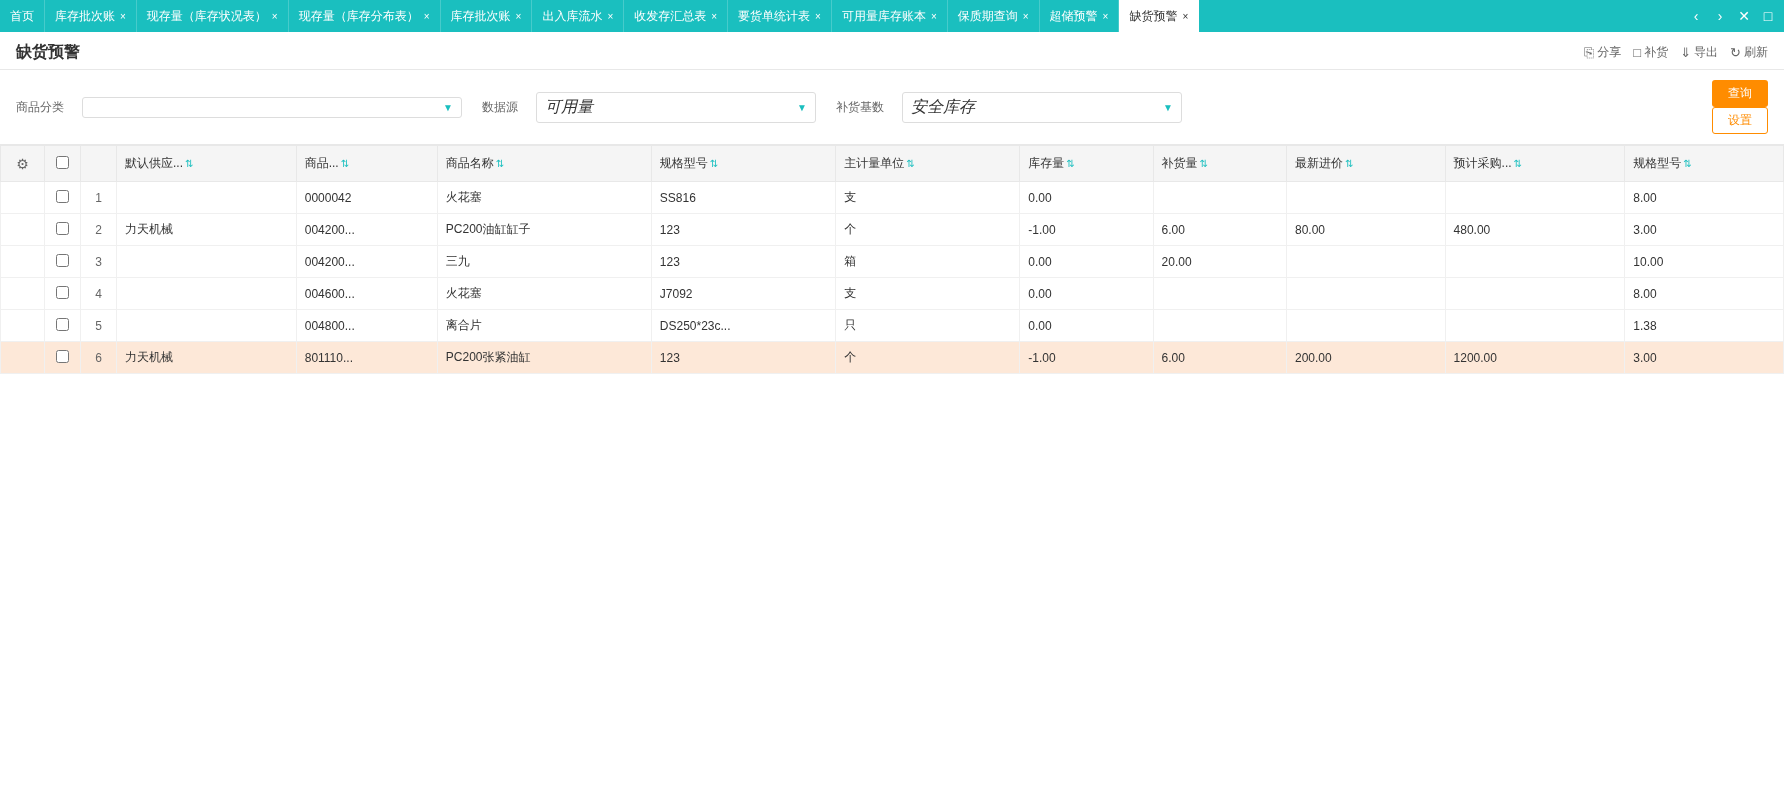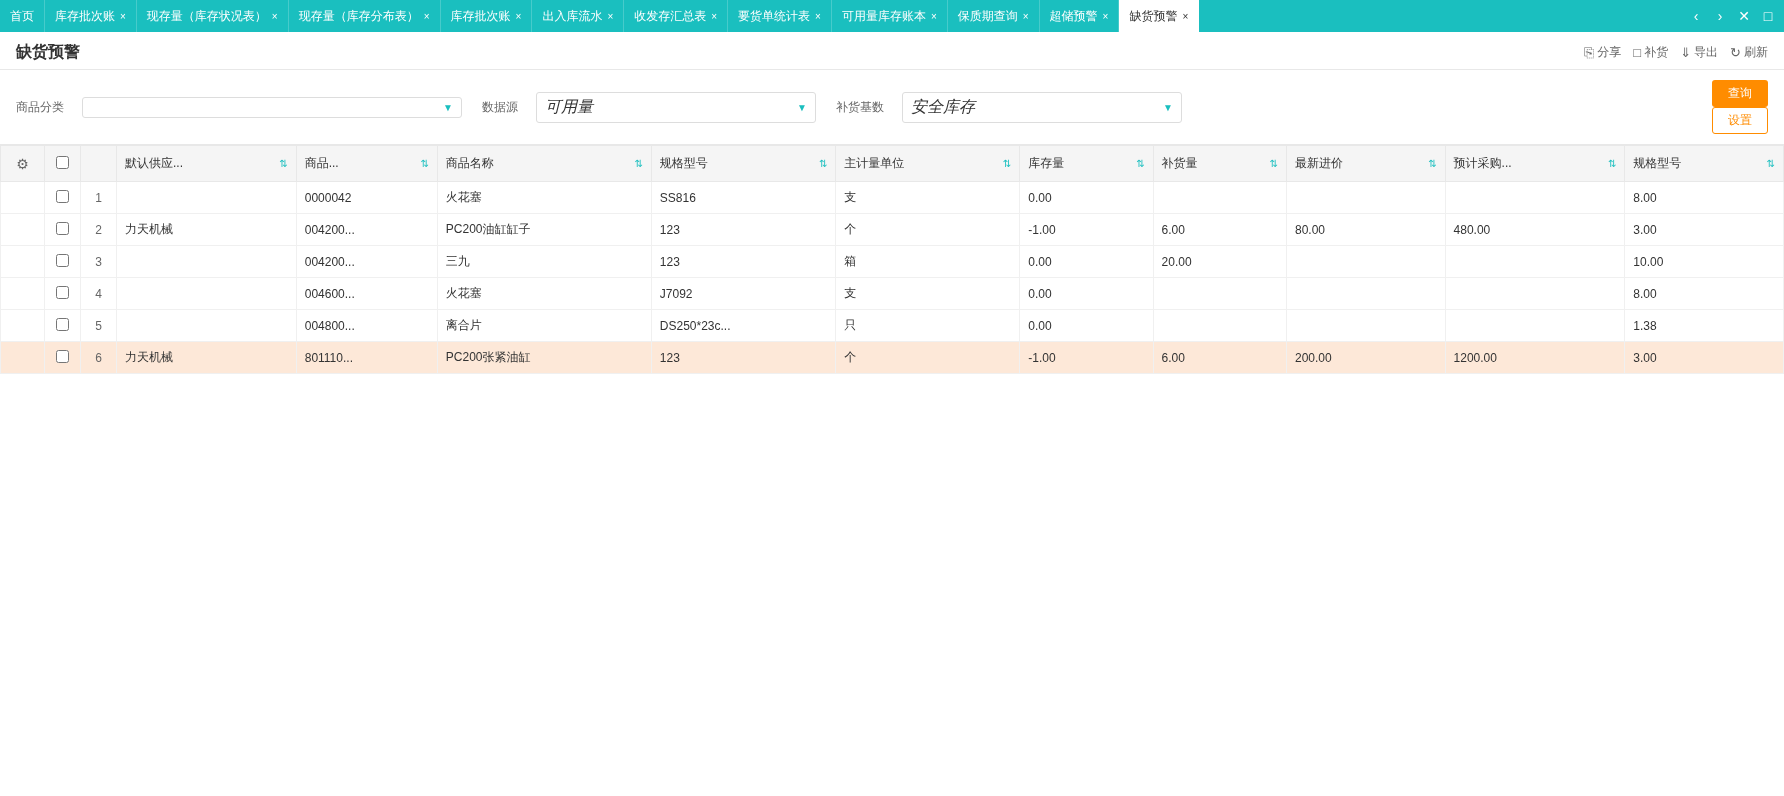--- a/index.html
+++ b/index.html
@@ -181,21 +181,21 @@
     }
     .col-checkbox {
       width: 36px;
       text-align: center;
     }
     .col-settings {
       width: 44px;
       text-align: center;
     }
     .sort-icon { color: #1abfbf; font-size: 10px; margin-left: 2px; }
-    .th-inner { display: flex; align-items: center; justify-content: space-between; }
+    .th-inner { display: flex; align-items: center; }
     input[type="checkbox"] { cursor: pointer; }
 
     .gear-icon { font-size: 14px; color: #666; cursor: pointer; }
   </style>
 </head>
 <body>
 
 <div class="tab-bar">
   <div class="tab-item">
     <span>首页</span>

